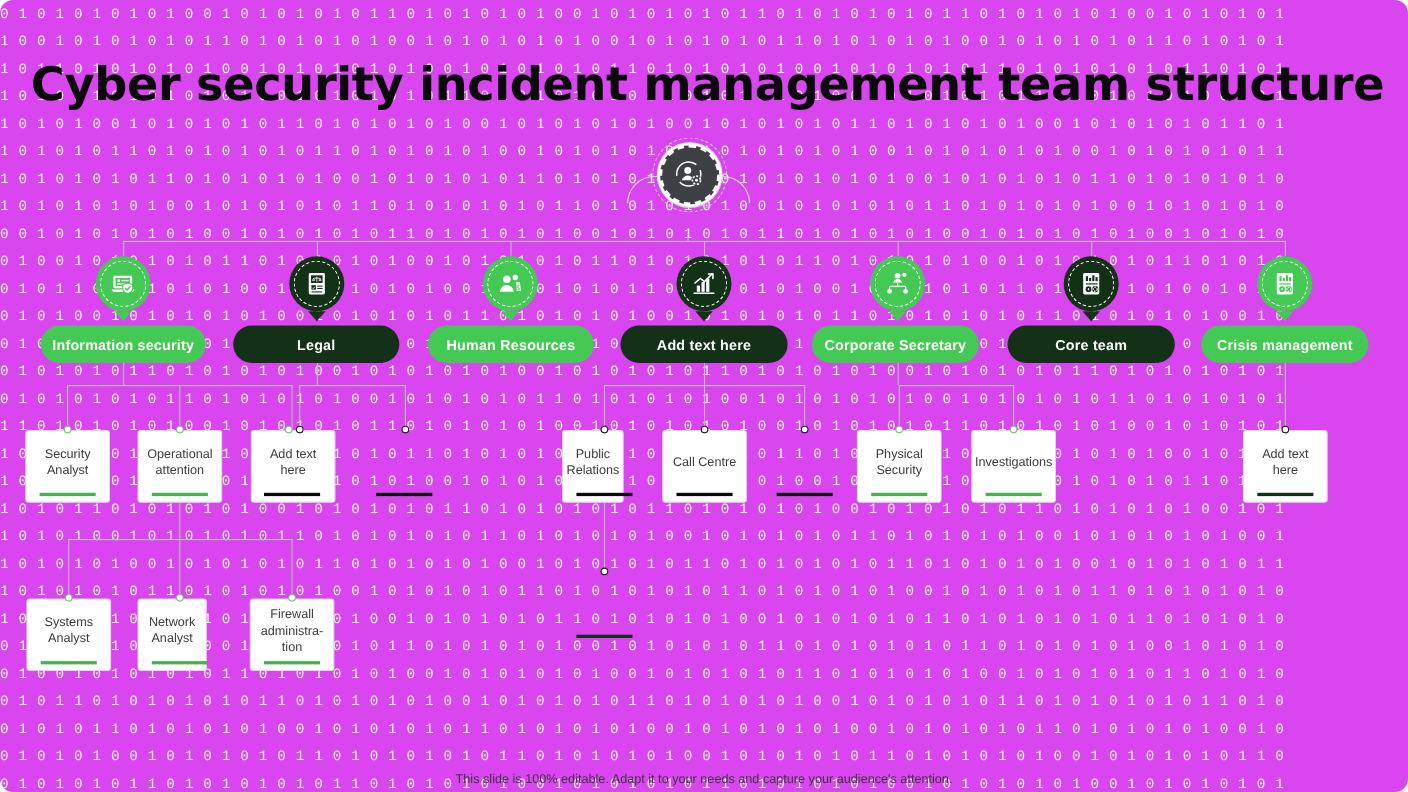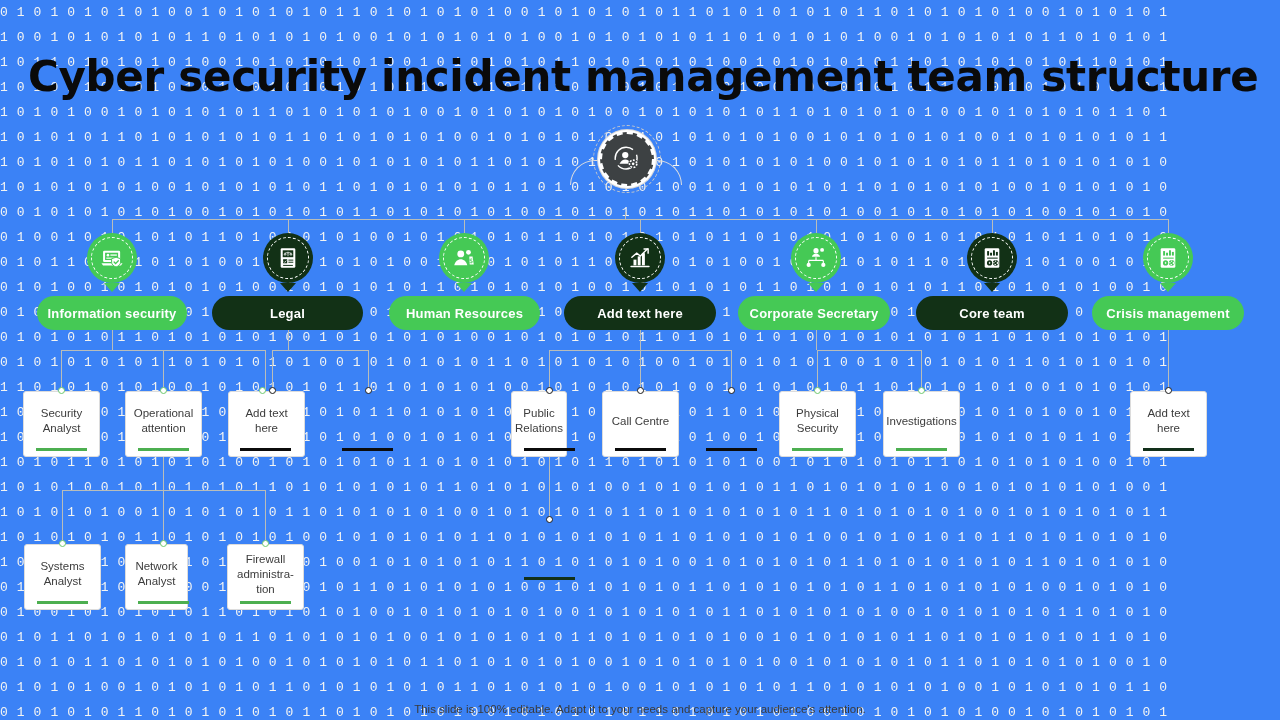--- a/index.html
+++ b/index.html
@@ -4,23 +4,24 @@
 <style>
   html, body {
     margin: 0;
     padding: 0;
     background: #ffffff;
   }
   #slide {
     position: relative;
     width: 1280px;
     height: 720px;
-    background: #3b82f6;
+    background: #d946ef;
     font-family: "Liberation Sans", sans-serif;
     overflow: hidden;
+    border-radius: 12px;
   }
   
   #bg-pattern {
     position: absolute;
     left: 0; top: 0;
     width: 1280px; height: 720px;
     pointer-events: none;
     opacity: 1;
   }
   #bg-pattern .bgrow {

